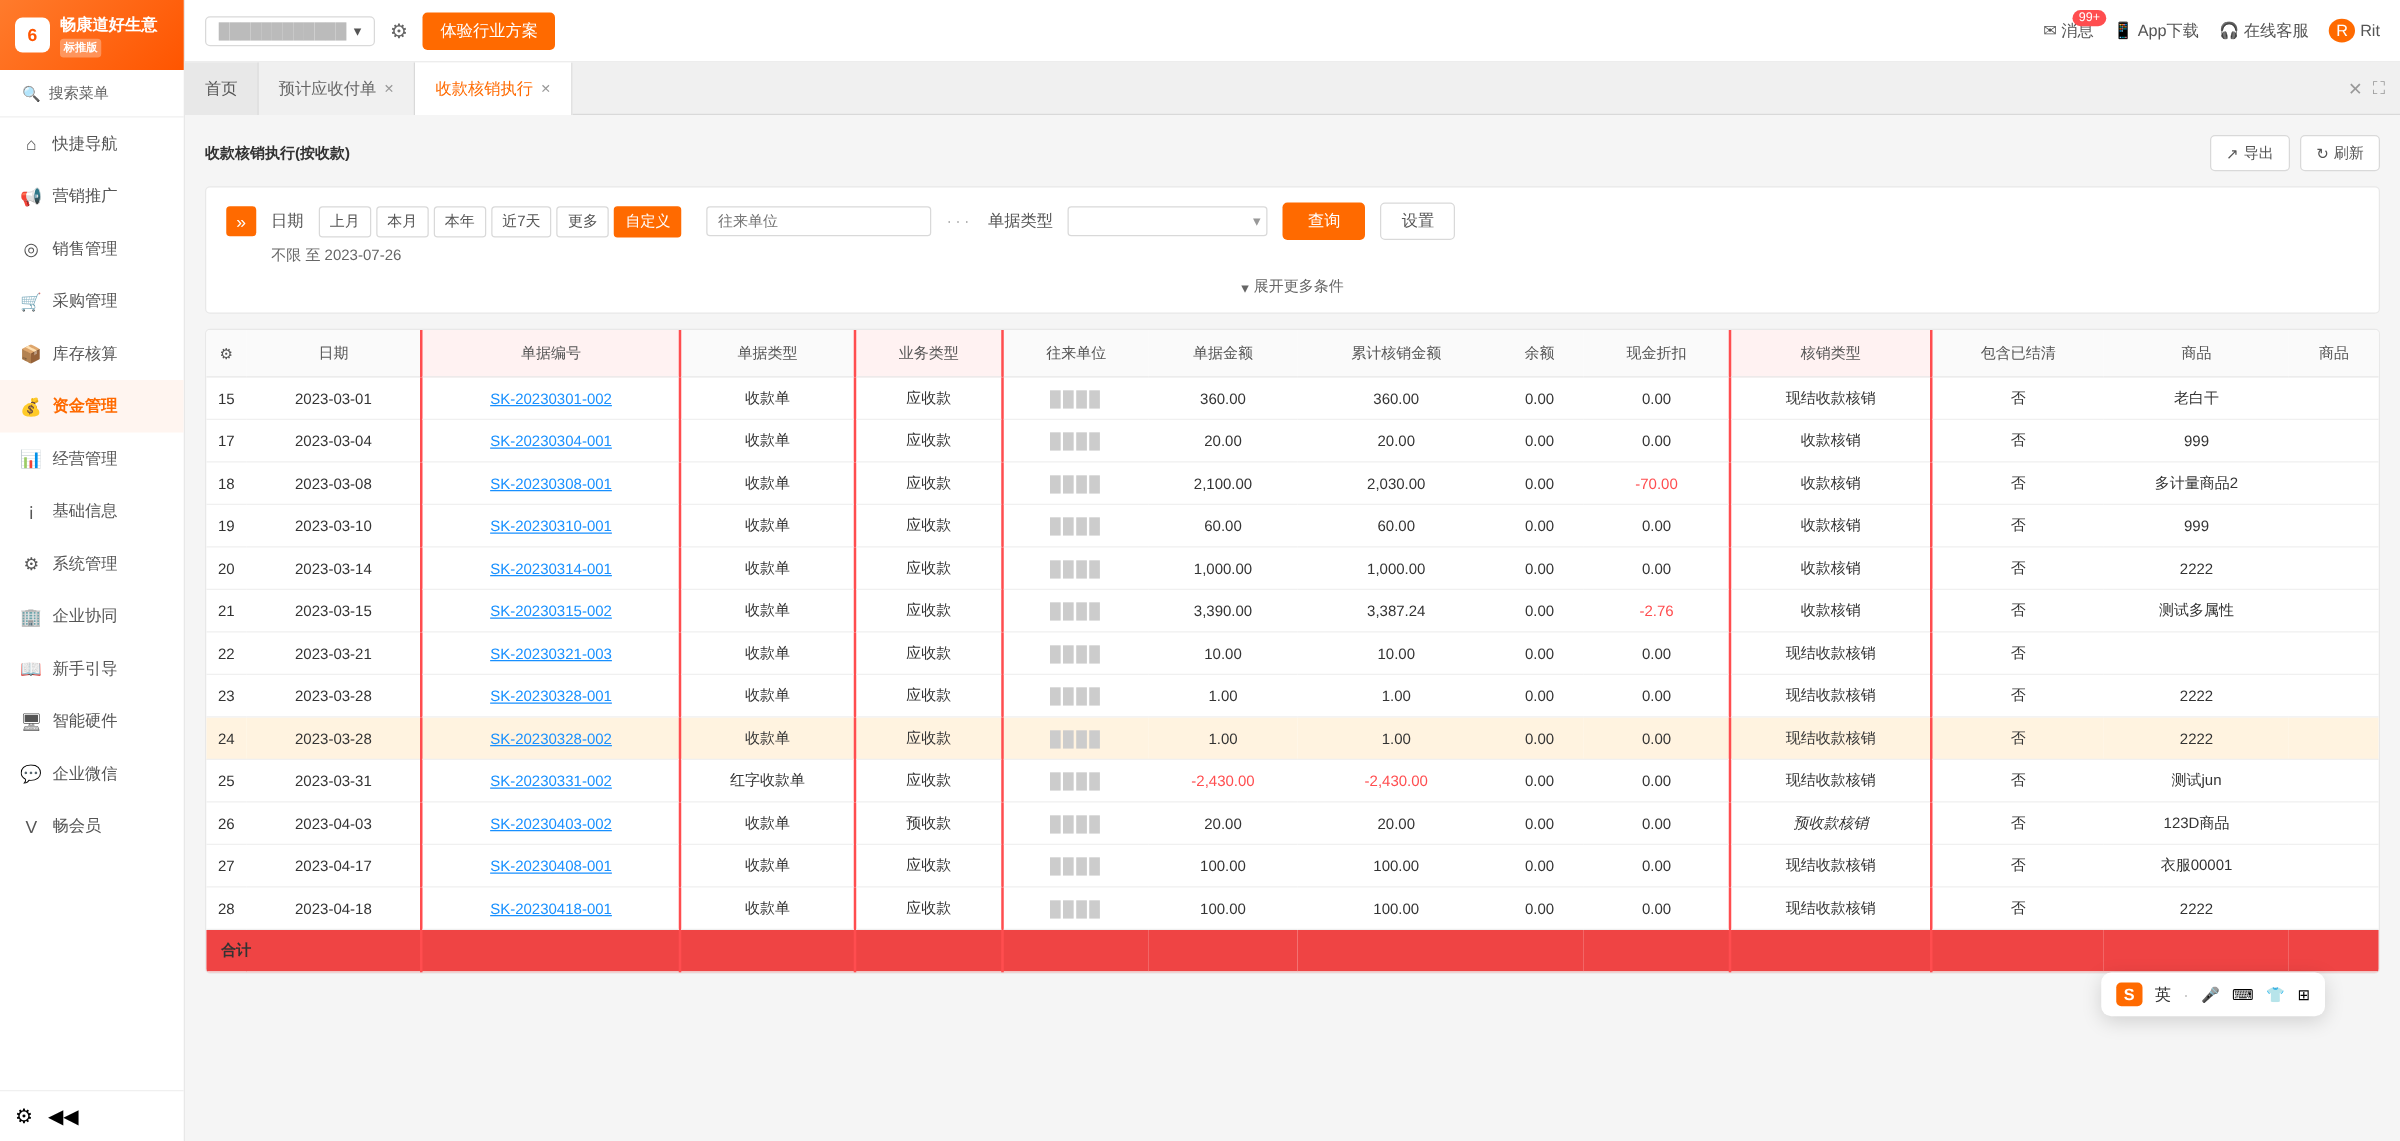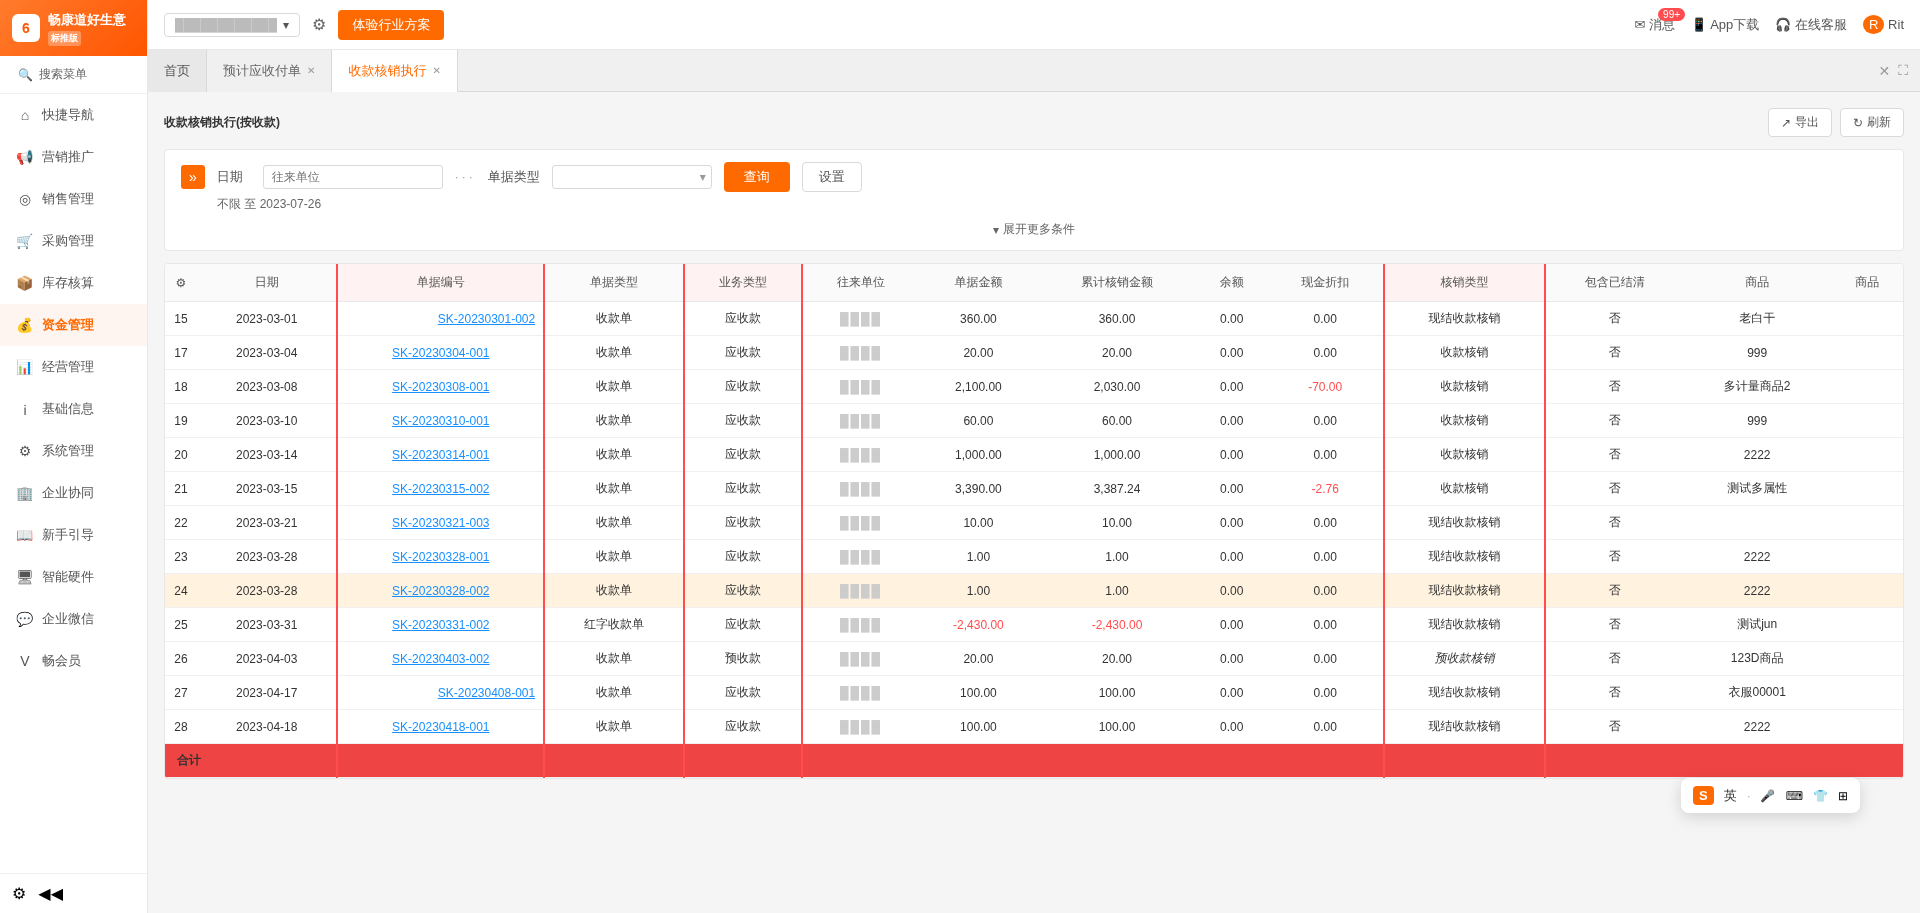--- a/index.html
+++ b/index.html
@@ -333,20 +333,28 @@
         </button>
       </div>
     </div>
 
     <div class="filter-bar">
       <div class="filter-row">
 
         <button style="background:#ff6a00;color:#fff;border:none;border-radius:3px;padding:4px 8px;cursor:pointer;font-size:14px;">»</button>
 
         <span class="filter-label">日期</span>
+        <div class="filter-date-btns">
+          <button class="date-btn">上月</button>
+          <button class="date-btn">本月</button>
+          <button class="date-btn">本年</button>
+          <button class="date-btn">近7天</button>
+          <button class="date-btn">更多</button>
+          <button class="date-btn custom">自定义</button>
+        </div>
 
         <div style="margin-left:8px;">
           <input class="filter-input" value="" placeholder="往来单位" style="">
         </div>
 
         <span class="filter-dots">···</span>
 
         <span class="filter-label">单据类型</span>
         <div style="position:relative;display:inline-block;">
           <select class="filter-select">
@@ -386,21 +394,21 @@
             <th style="border-left:2px solid #ff4d4f;border-right:2px solid #ff4d4f;background:#fff2f2;">核销类型</th>
             <th>包含已结清</th>
             <th>商品</th>
             <th>商品</th>
           </tr>
         </thead>
         <tbody id="table-body">
         <tr>
               <td>15</td>
               <td>2023-03-01</td>
-              <td class="link" style="border-left: 2px solid rgb(255, 77, 79); border-right: 2px solid rgb(255, 77, 79); text-align: right;">SK-20230301-002</td>
+              <td class="link" style="border-left: 2px solid rgb(255, 77, 79); border-right: 2px solid rgb(255, 77, 79);">SK-20230301-002</td>
               <td>收款单</td>
               <td style="border-left: 2px solid rgb(255, 77, 79); border-right: 2px solid rgb(255, 77, 79);">应收款</td>
               <td style="color: rgb(204, 204, 204);"><span style="color:#ccc;letter-spacing:2px;">████</span></td>
               <td>360.00</td>
               <td>360.00</td>
               <td>0.00</td>
               <td>0.00</td>
               <td style="border-left: 2px solid rgb(255, 77, 79); border-right: 2px solid rgb(255, 77, 79);">现结收款核销</td>
               <td>否</td>
               <td>老白干</td>
@@ -562,21 +570,21 @@
               <td>0.00</td>
               <td>0.00</td>
               <td style="border-left: 2px solid rgb(255, 77, 79); border-right: 2px solid rgb(255, 77, 79); font-style: italic;">预收款核销</td>
               <td>否</td>
               <td>123D商品</td>
               <td></td>
             </tr>
             <tr>
               <td>27</td>
               <td>2023-04-17</td>
-              <td class="link" style="border-left: 2px solid rgb(255, 77, 79); border-right: 2px solid rgb(255, 77, 79); text-align: right;">SK-20230408-001</td>
+              <td class="link" style="border-left: 2px solid rgb(255, 77, 79); border-right: 2px solid rgb(255, 77, 79);">SK-20230408-001</td>
               <td>收款单</td>
               <td style="border-left: 2px solid rgb(255, 77, 79); border-right: 2px solid rgb(255, 77, 79);">应收款</td>
               <td style="color: rgb(204, 204, 204);"><span style="color:#ccc;letter-spacing:2px;">████</span></td>
               <td>100.00</td>
               <td>100.00</td>
               <td>0.00</td>
               <td>0.00</td>
               <td style="border-left: 2px solid rgb(255, 77, 79); border-right: 2px solid rgb(255, 77, 79);">现结收款核销</td>
               <td>否</td>
               <td>衣服00001</td>

